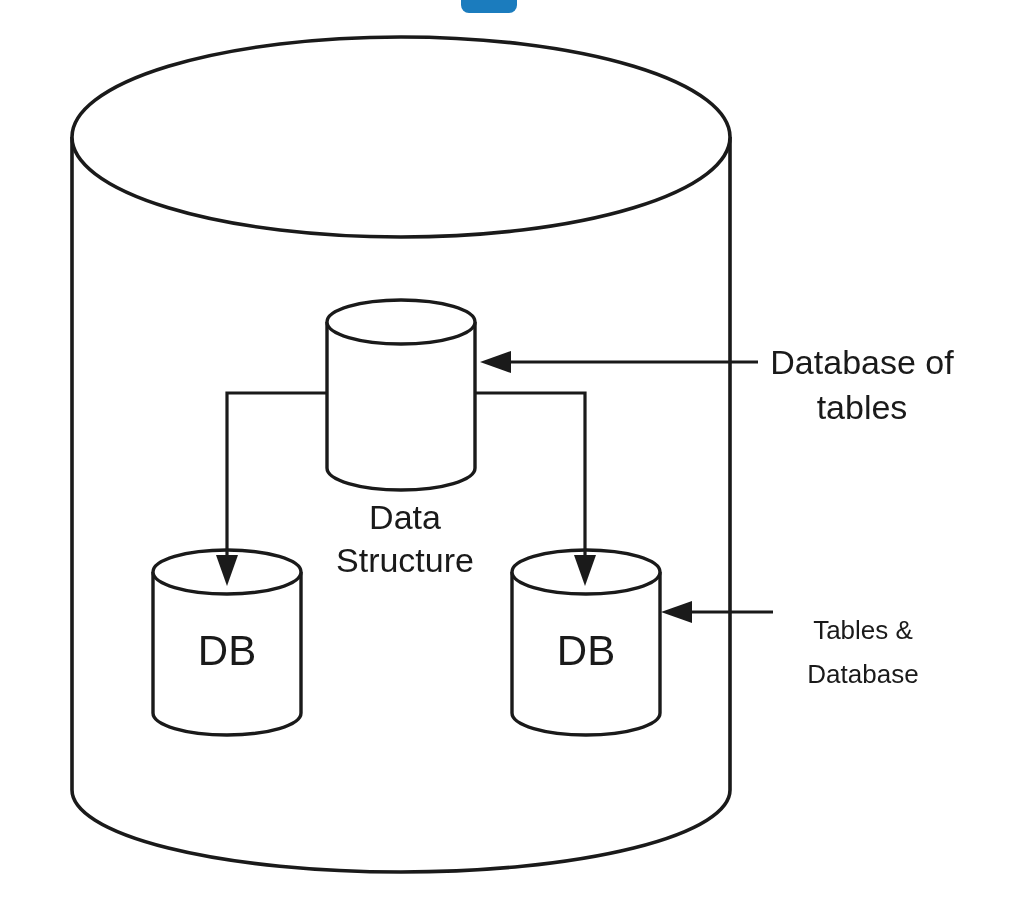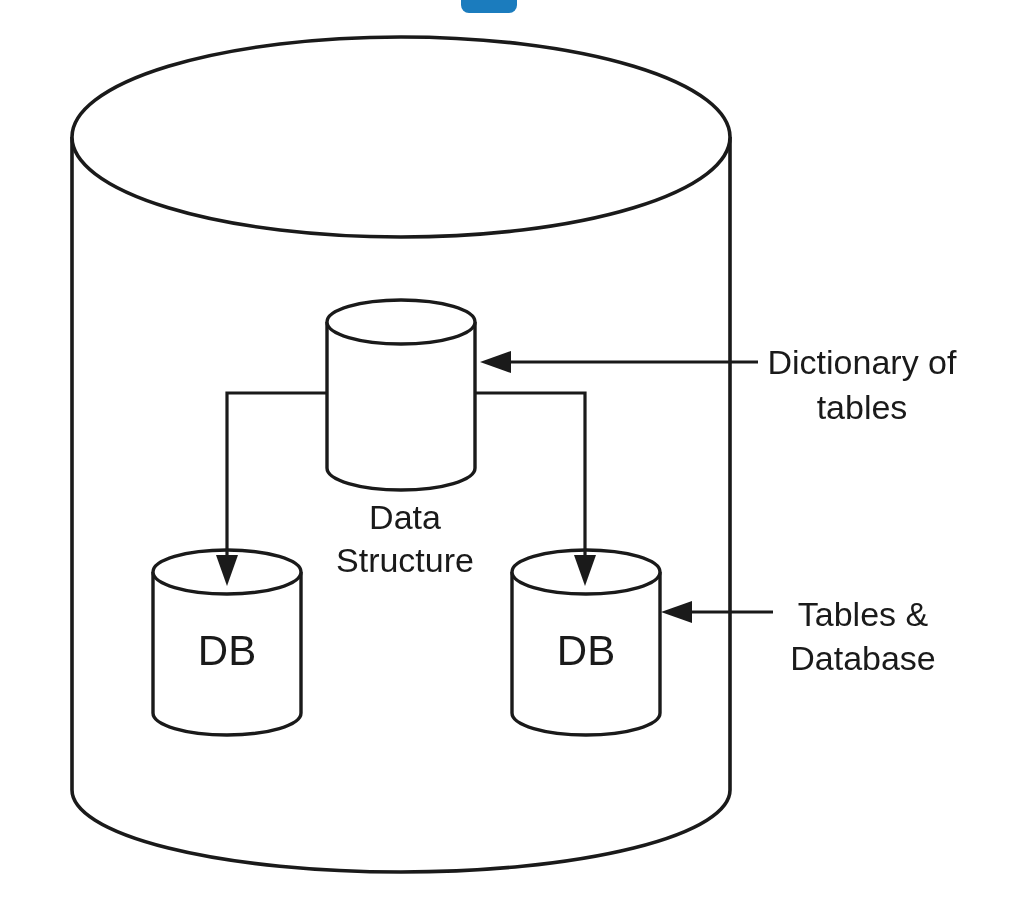--- a/index.html
+++ b/index.html
@@ -69,23 +69,23 @@
   }
   .label-structure {
     left: 742px;
     top: 340px;
     width: 240px;
     font-size: 34px;
     line-height: 45px;
   }
   .label-tables {
     left: 743px;
-    top: 592px;
+    top: 608px;
     width: 240px;
-    font-size: 34px;
+    font-size: 26px;
     line-height: 44px;
   }
 </style>
 </head>
 <body>
 
 <div class="stage">
 
   <svg class="diagram-svg" width="1024" height="900" viewBox="0 0 1024 900">
 
@@ -132,18 +132,18 @@
     </g>
   </svg>
 
   <div class="label label-dd">Data
 Structure</div>
 
   <div class="label label-db-left">DB</div>
 
   <div class="label label-db-right">DB</div>
 
-  <div class="label label-structure">Dictionary of
+  <div class="label label-structure">Database of
 tables</div>
 
   <div class="label label-tables">Tables &amp;
 Database</div>
 </div>
 
 </body></html>

